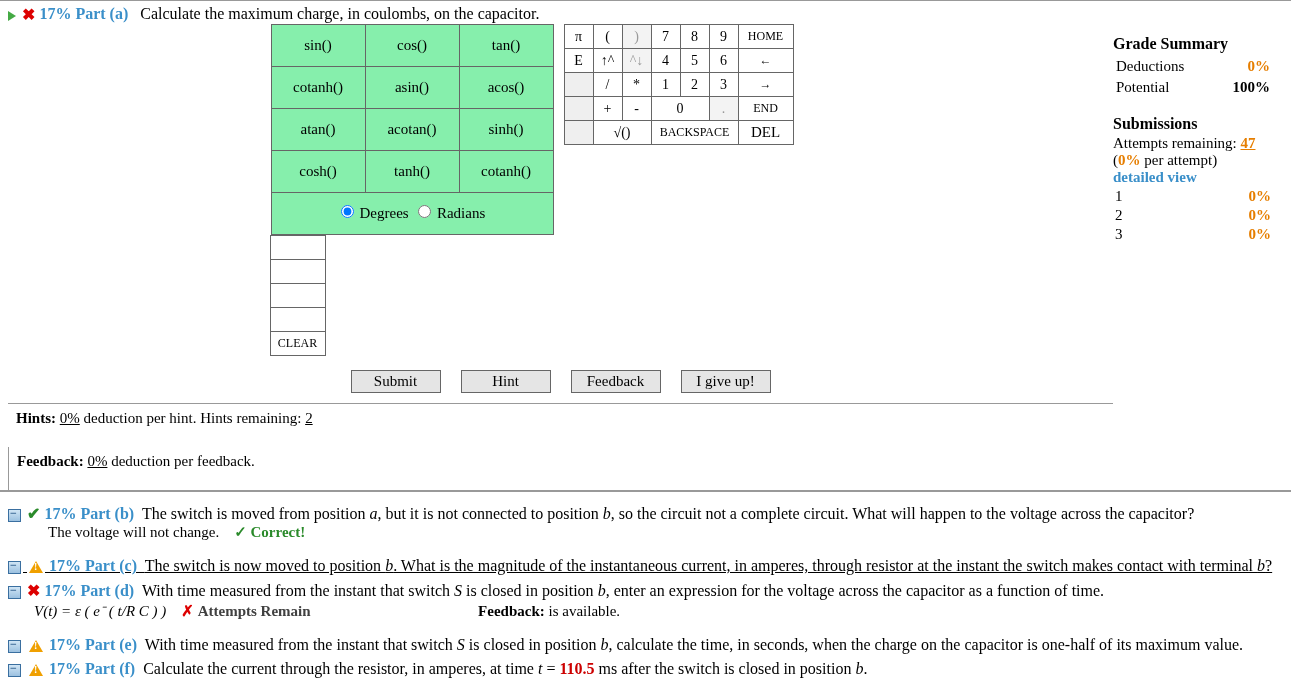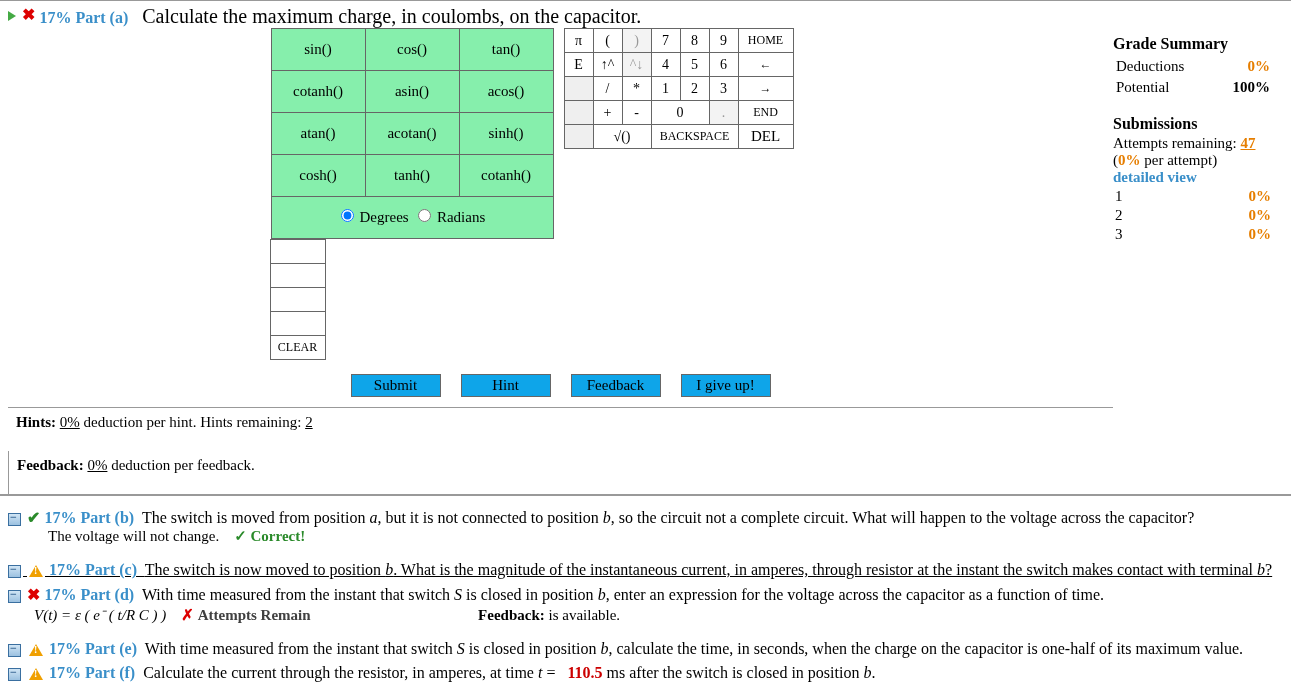--- a/index.html
+++ b/index.html
@@ -3,21 +3,21 @@
 <meta charset="utf-8">
 <style>
 body { margin:0; font-family: "Times New Roman", serif; font-size:16px; color:#000; background:#fff; }
 .main { width:1291px; }
 .part-a-row { padding:4px 8px 0 8px; border-top:1px solid #999; border-bottom:1px solid #999;}
 .inline-icons { display:inline-block; vertical-align:top; }
 .tri-icon { display:inline-block; width:0; height:0; border-top:5px solid transparent; border-bottom:5px solid transparent; border-left:8px solid #4a4; margin-right:2px; vertical-align:middle;}
 .x-red { color:#d00; font-weight:bold; font-size:16px; }
 .pct { color:#3a8fc9; font-weight:bold; }
 .part-lbl { color:#3a8fc9; font-weight:bold; }
-.ques-text { font-size:20px; }
+.ques-text { font-size:16px; }
 
 .qline { margin:10px 0 14px 46px; font-size:17px; font-style:italic; }
 .qline input { font-style:normal; font-family:"Times New Roman",serif; font-size:16px; width:280px; height:22px; border:1px solid #666; padding:1px 4px; }
 .unit { font-style:normal; display:inline-block; margin-left:4px; font-size:17px;}
 
 .panel-row { display:flex; align-items:flex-start; }
 .calc-area { flex:1; }
 .calc-inner { width:580px; margin:0 auto; }
 
 table.fn { border-collapse:collapse; display:inline-block; vertical-align:top; }
@@ -25,21 +25,21 @@
 .mode-row td { background:#eaeaea; text-align:center; font-size:15px; padding:3px 0;}
 .mode-row input{margin:0 2px;}
 
 table.kp { border-collapse:collapse; display:inline-block; vertical-align:top; margin-left:6px;}
 table.kp td { border:1px solid #666; text-align:center; font-size:14px; width:26px; height:21px; background:#fff; cursor:pointer;}
 table.kp td.home{width:52px; font-size:12px;}
 table.kp td.dis{color:#999; background:#f3f3f3;}
 table.kp td.hl{background:#efefef;}
 
 .action-btns { text-align:center; margin:14px 0 10px 0; }
-.action-btns button { font-family:"Times New Roman",serif; font-size:15px; padding:2px 0; width:90px; margin:0 8px; border:1px solid #666; background:#0ea5e9; cursor:pointer;}
+.action-btns button { font-family:"Times New Roman",serif; font-size:15px; padding:2px 0; width:90px; margin:0 8px; border:1px solid #666; background:#e5e5e5; cursor:pointer;}
 
 .hf-row { display:flex; border-top:1px solid #999;flex-direction:column; }
 .hf-cell { flex:1; padding:6px 8px 20px 8px; font-size:15px; }
 .hf-cell + .hf-cell { border-left:1px solid #999; }
 .ul { text-decoration:underline; }
 
 .grade { width:160px; padding:30px 10px 0 0; font-size:15px; font-family:"Times New Roman",serif;}
 .grade h4{font-size:16px; font-weight:bold; margin:0 0 2px 0;}
 .grade table{width:100%; font-size:15px;}
 .grade .or{color:#e67e00; font-weight:bold;}
@@ -51,21 +51,21 @@
 .sq-icon { display:inline-block; width:11px; height:11px; border:1px solid #3a6fa0; background:linear-gradient(#d0e5f5,#9cc1e0); position:relative; margin-right:2px; vertical-align:middle; cursor:pointer;}
 .sq-icon::after{content:"−"; position:absolute; left:1px; top:-4px; font-size:12px; color:#2a5a8a; font-weight:bold;}
 .chk{color:#2a8a2a; font-weight:bold;}
 .warn{display:inline-block; width:0; height:0; border-left:7px solid transparent; border-right:7px solid transparent; border-bottom:12px solid #f0a000; position:relative; margin:0 2px; vertical-align:middle;}
 .warn::after{content:"!"; position:absolute; left:-2px; top:0px; font-size:10px; color:#fff; font-weight:bold;}
 .correct{color:#2a8a2a; font-weight:bold;}
 .xred{color:#d00; font-weight:bold;}
 .attrem{color:#404040; font-weight:bold;}
 .ans-ind{margin-left:40px; font-size:15px;}
 .ital{font-style:italic;}
-.redv{color:#c00; font-weight:bold;margin-left:8px;}
+.redv{color:#c00; font-weight:bold;}
 .p-row{margin:6px 0 2px 0;}
 </style>
 </head>
 <body>
 
 <div class="main">
 <div class="part-a-row">
 <div class="panel-row">
 <div class="calc-area">
 

